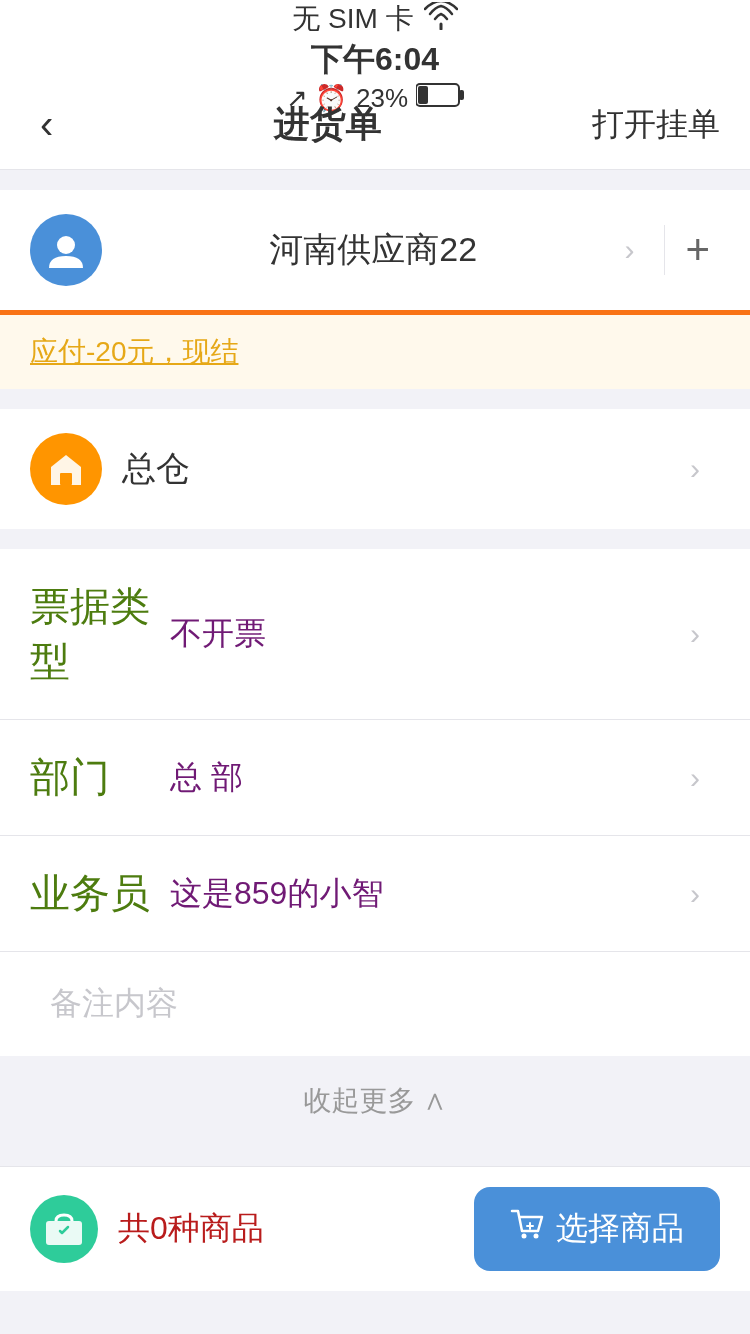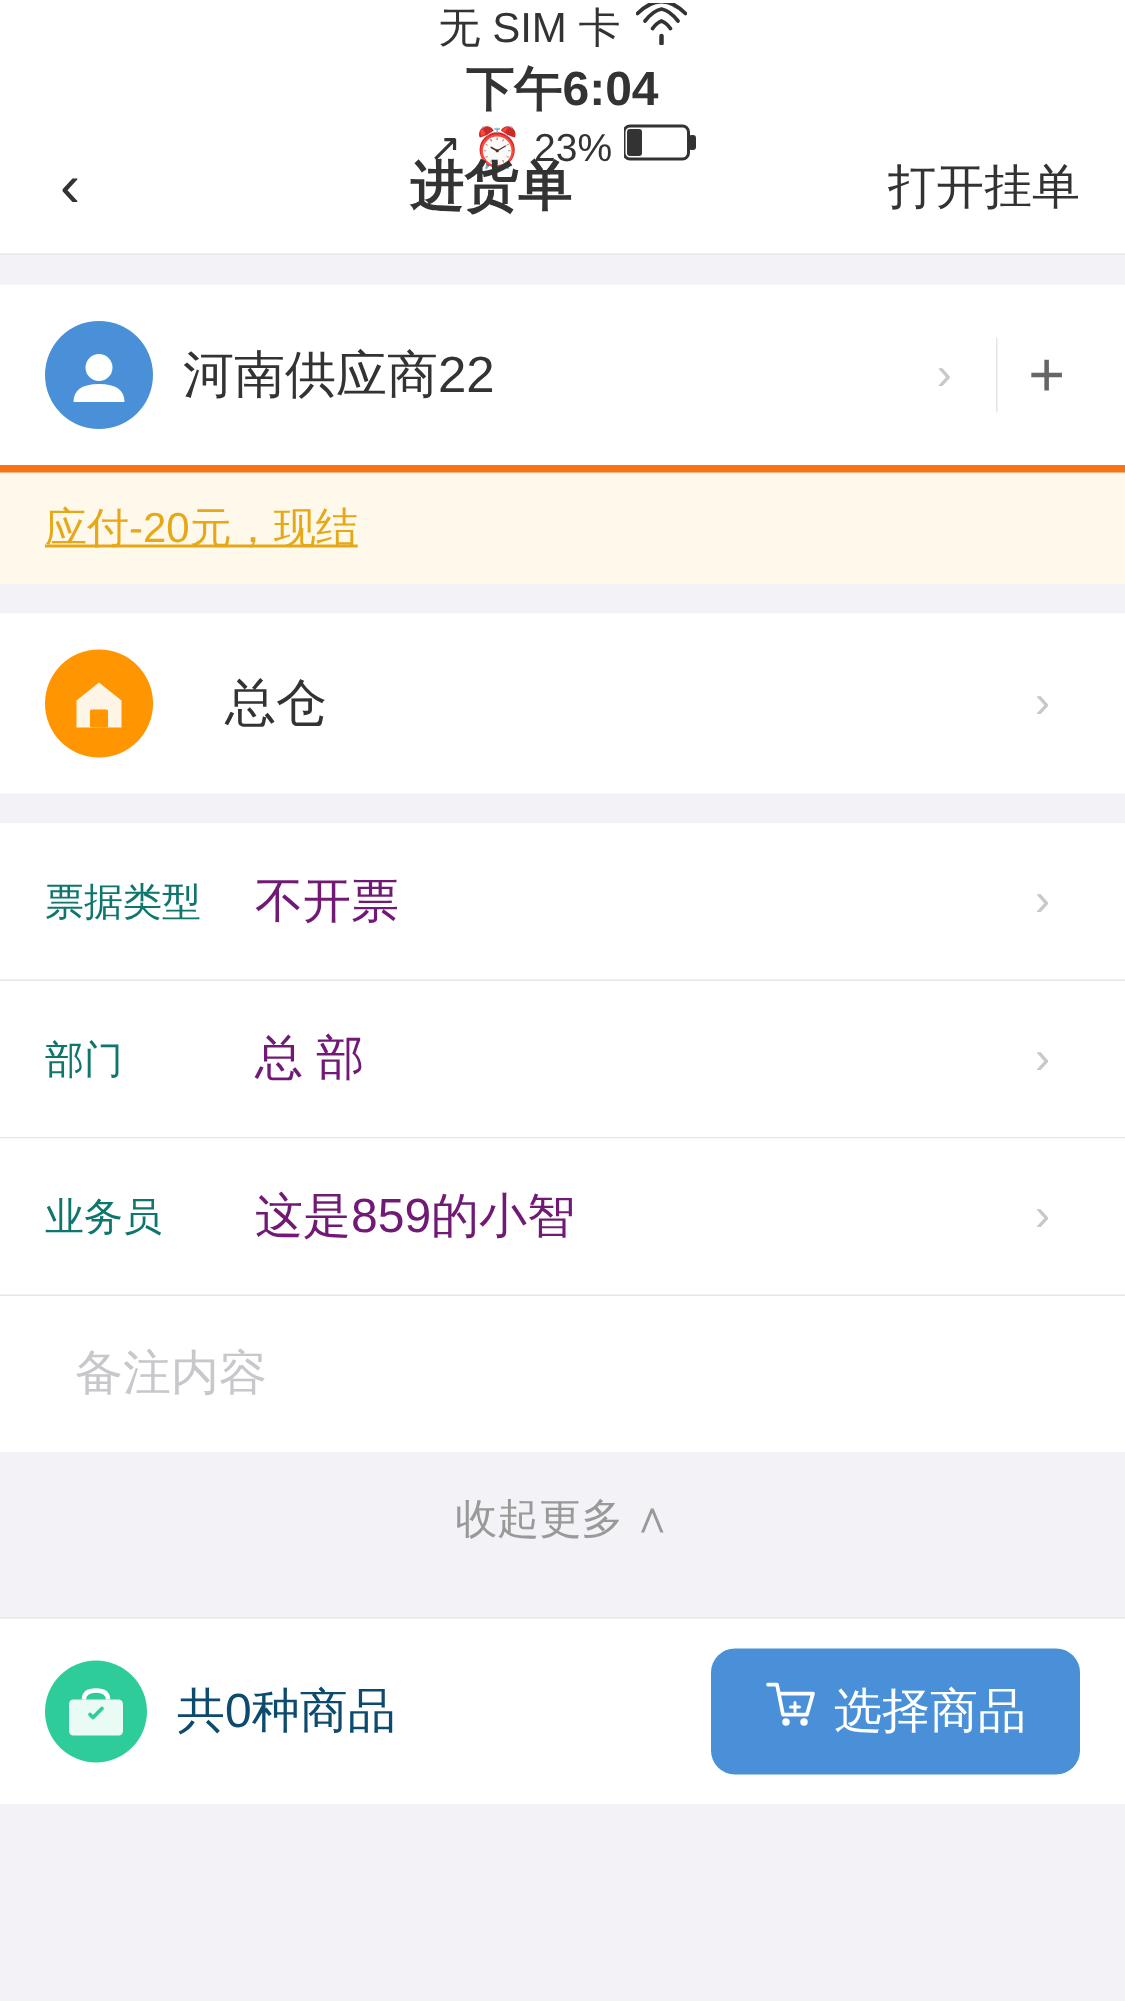--- a/index.html
+++ b/index.html
@@ -88,20 +88,21 @@
       align-items: center;
       justify-content: center;
       margin-right: 20px;
       flex-shrink: 0;
     }
     .supplier-avatar svg { width: 44px; height: 44px; }
     .supplier-name {
       flex: 1;
       font-size: 34px;
       color: #333;
+      text-align: center;
     }
     .chevron-icon {
       color: #c7c7cc;
       font-size: 30px;
       margin-right: 20px;
     }
     .supplier-divider {
       width: 1px;
       height: 50px;
       background: #e5e5ea;
@@ -124,21 +125,20 @@
       text-decoration: underline;
     }
 
     
     .warehouse-row {
       display: flex;
       align-items: center;
       padding: 24px 30px;
       background: #fff;
       margin-top: 20px;
-      gap: 28px;
     }
     .warehouse-icon-wrap {
       width: 72px;
       height: 72px;
       border-radius: 50%;
       background: #ff9500;
       display: flex;
       align-items: center;
       justify-content: center;
       margin-right: 20px;
@@ -159,22 +159,22 @@
       display: flex;
       align-items: center;
       padding: 30px 30px;
       border-bottom: 1px solid #e5e5ea;
       background: #fff;
     }
     .form-row:last-child {
       border-bottom: none;
     }
     .form-label {
-      font-size: 26px;
-      color: #0f766e;
+      font-size: 40px;
+      color: #4d7c0f;
       width: 120px;
       flex-shrink: 0;
     }
     .form-value {
       flex: 1;
       font-size: 32px;
       color: #701a75;
       margin-left: 20px;
     }
     .form-placeholder {
@@ -211,21 +211,21 @@
       background: #2ecc9a;
       display: flex;
       align-items: center;
       justify-content: center;
       margin-right: 20px;
       flex-shrink: 0;
     }
     .product-count-text {
       flex: 1;
       font-size: 32px;
-      color: #0c4a6e;
+      color: #b91c1c;
     }
     .select-product-btn {
       background: #4a90d9;
       color: #fff;
       font-size: 32px;
       padding: 20px 36px;
       border-radius: 16px;
       display: flex;
       align-items: center;
       gap: 10px;

